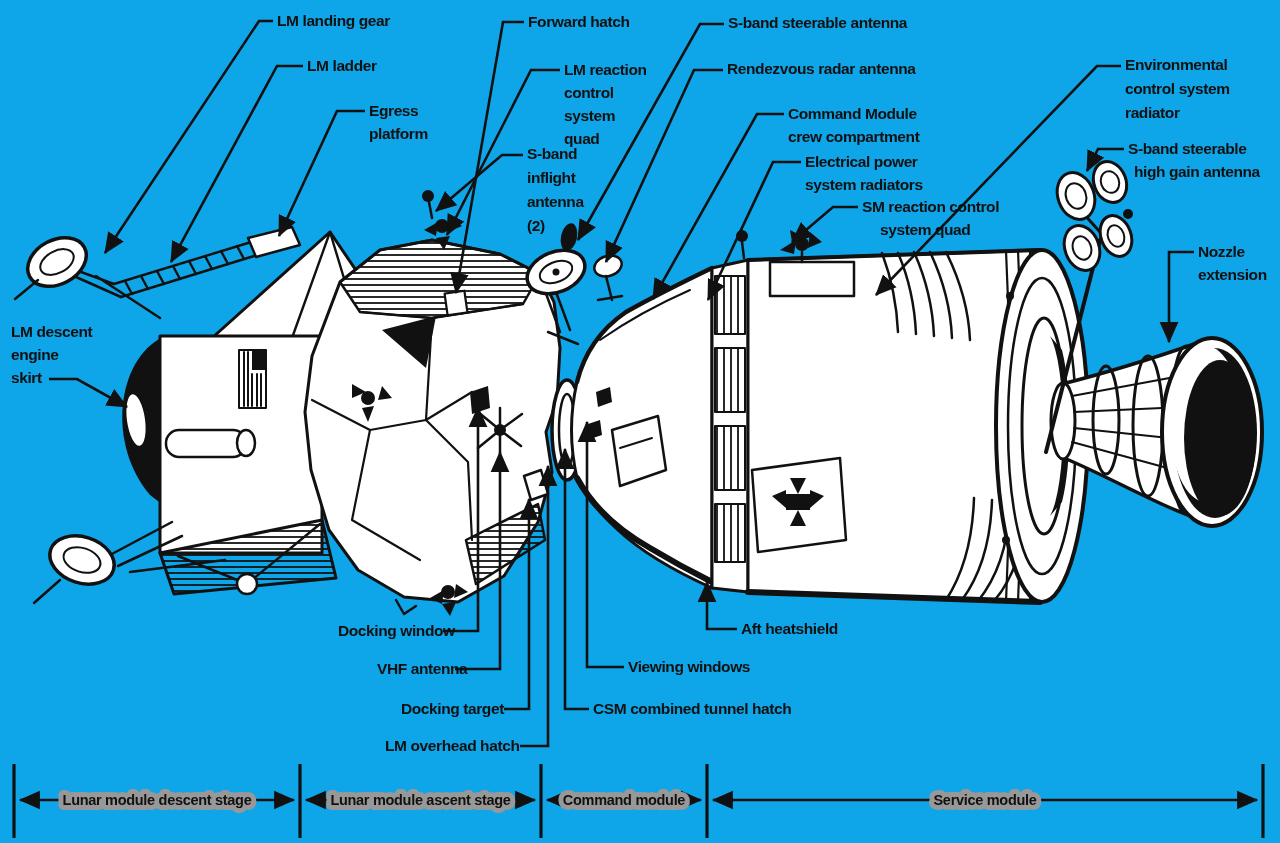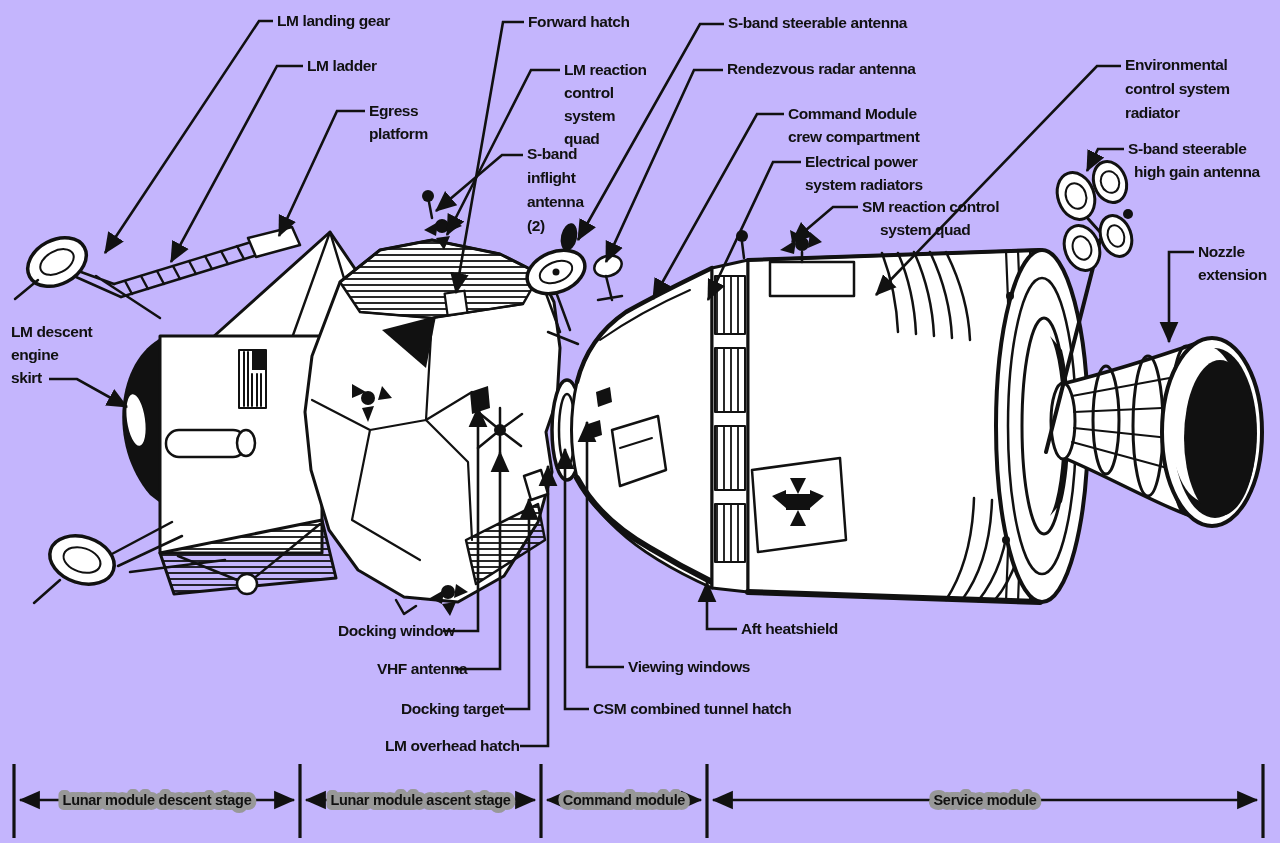--- a/index.html
+++ b/index.html
@@ -34,21 +34,21 @@
     stroke:#989898;
     stroke-width:10px;
     stroke-linejoin:round;
   }
   .scale-line{stroke:#111;stroke-width:2.6;fill:none;}
   .scale-tick{stroke:#111;stroke-width:3.2;}
 </style>
 </head>
 <body>
 
-<div class="stage" style="background: #c4b5fd;">
+<div class="stage" style="background: #0ea5e9;">
 <svg id="fig" width="1280" height="843" viewBox="0 0 1280 843">
   <defs>
     <pattern id="hH" width="6" height="6" patternUnits="userSpaceOnUse">
       <path d="M0 3 H6" stroke="#111" stroke-width="1.8"></path>
     </pattern>
     <pattern id="hV" width="7" height="7" patternUnits="userSpaceOnUse">
       <path d="M3 0 V7" stroke="#111" stroke-width="1.8"></path>
     </pattern>
     <marker id="arrow" viewBox="0 0 10 10" refX="8.5" refY="5" markerWidth="9" markerHeight="9" orient="auto-start-reverse">
       <path d="M0 1 L9 5 L0 9 Z" fill="#111"></path>

